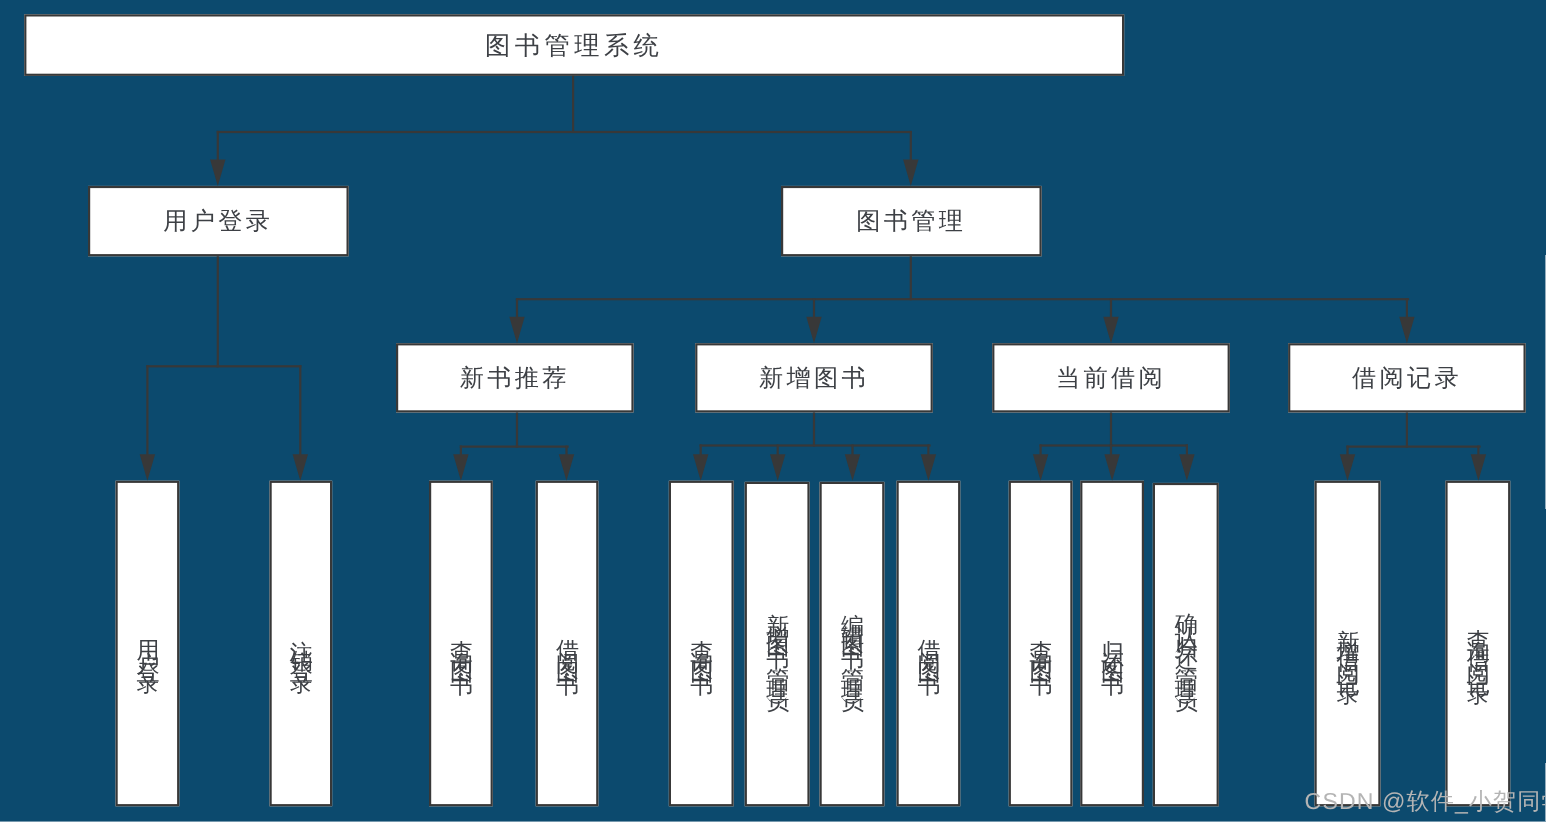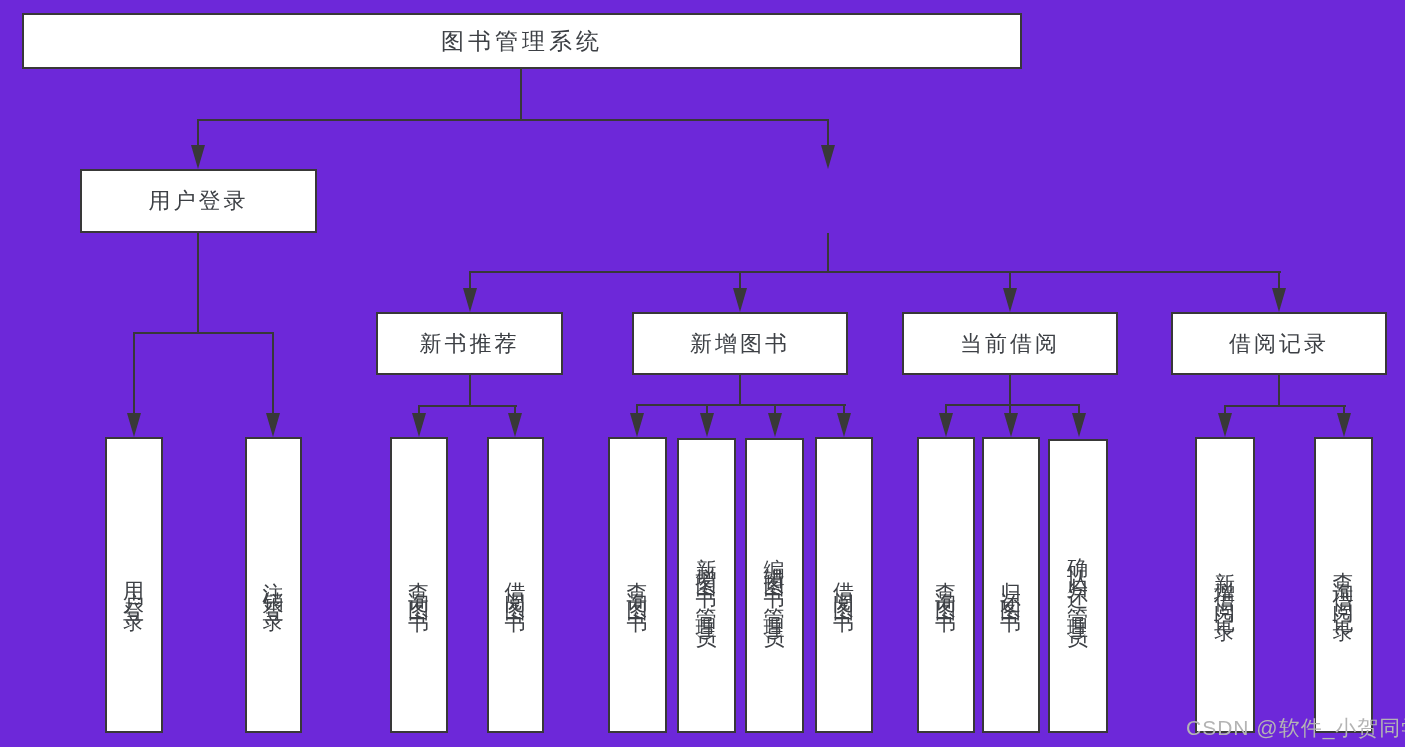--- a/index.html
+++ b/index.html
@@ -1,17 +1,17 @@
 <!DOCTYPE html>
 <html><head>
 <meta charset="utf-8">
 <style>
   html,body { margin:0; padding:0; background:#ffffff; }
   .stage {
-    position:relative; width:1405px; height:747px; background:#6d28d9;
+    position:relative; width:1405px; height:747px; background:#0c4a6e;
     font-family:"Liberation Sans","DejaVu Sans",sans-serif;
     overflow:hidden;
   }
   .box {
     position:absolute; box-sizing:border-box;
     border:2px solid #383838; background:#ffffff;
     display:flex; align-items:center; justify-content:center;
     color:#3d4045; font-size:22px; letter-spacing:3px;
     white-space:nowrap;
   }
@@ -34,22 +34,23 @@
   }
 </style>
 </head>
 <body>
 
 <div class="stage">
 
   <div class="box title" style="left:22px; top:13px; width:1000px; height:56px;">图书管理系统</div>
 
   <div class="box" style="left:80px; top:169px; width:237px; height:64px;">用户登录</div>
+  <div class="box" style="left:710px; top:169px; width:237px; height:64px;">图书管理</div>
 
-  <div class="box" style="left:376px; top:312px; width:187px; height:63px;">新书推荐</div>
+  <div class="box" style="left:360px; top:312px; width:216px; height:63px;">新书推荐</div>
   <div class="box" style="left:632px; top:312px; width:216px; height:63px;">新增图书</div>
   <div class="box" style="left:1171px; top:312px; width:216px; height:63px;">借阅记录</div>
   <div class="box" style="left:902px; top:312px; width:216px; height:63px;">当前借阅</div>
 
   <div class="box vbox" style="left:105px; top:437px; width:58px; height:296px;">用户登录</div>
   <div class="box vbox" style="left:245px; top:437px; width:57px; height:296px;">注销登录</div>
 
   <div class="box vbox" style="left:390px; top:437px; width:58px; height:296px;">查询图书</div>
   <div class="box vbox" style="left:487px; top:437px; width:57px; height:296px;">借阅图书</div>
 

